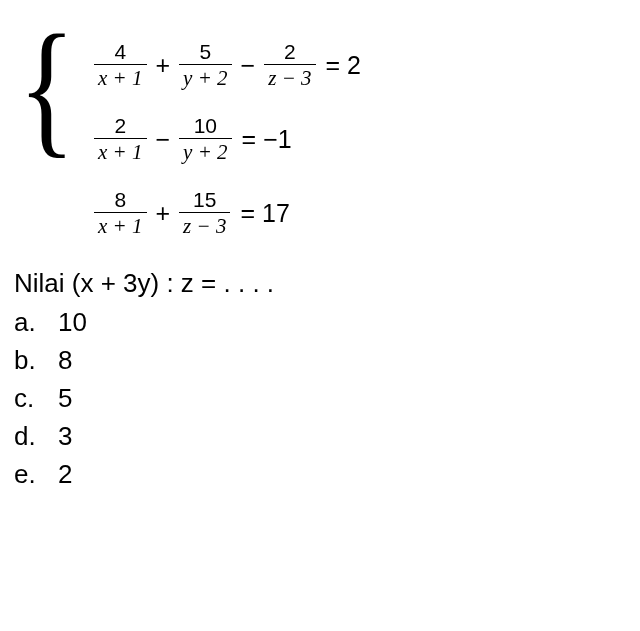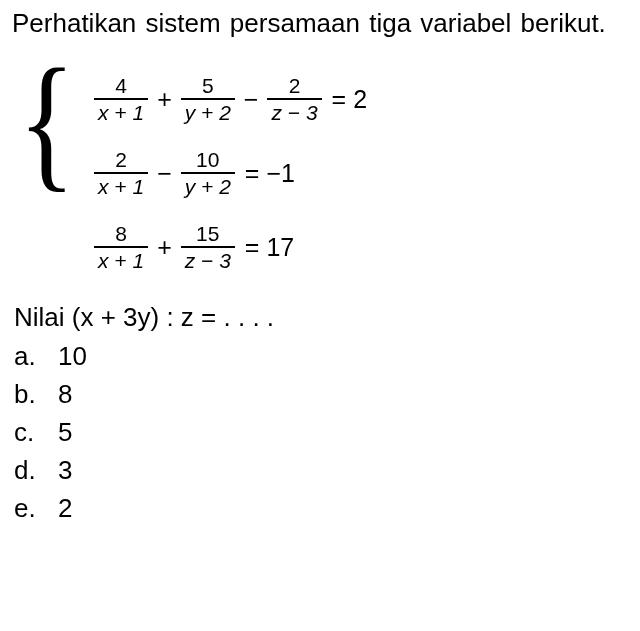--- a/index.html
+++ b/index.html
@@ -82,21 +82,21 @@
   .frac .bar {
     width: 100%;
     height: 1.6px;
     background: #000;
   }
   .frac .den {
     font-size: 21px;
     padding: 2px 4px 0 4px;
     white-space: nowrap;
   }
-  .it { font-style: italic; font-family: Liberation Sans, sans-serif; font-size: 1.06em; }
+  .it { font-style: italic; font-family: Liberation Serif, serif; font-size: 1.06em; }
   
   .prompt {
     font-size: 26px;
     margin: 12px 0 8px 6px;
   }
   
   .options {
     margin: 8px 0 0 6px;
   }
   .option {
@@ -111,21 +111,20 @@
   }
   .option .value {
     flex: 1;
   }
 </style>
 </head>
 <body>
 
 <div class="page">
 
-  <div class="question-text">Perhatikan sistem persamaan tiga variabel berikut.</div>
 
   <div class="system">
     <div class="brace">{</div>
     <div class="eqs">
 
       <div class="eq">
         <span class="frac">
           <span class="num">4</span>
           <span class="bar"></span>
           <span class="den it">x + 1</span>

